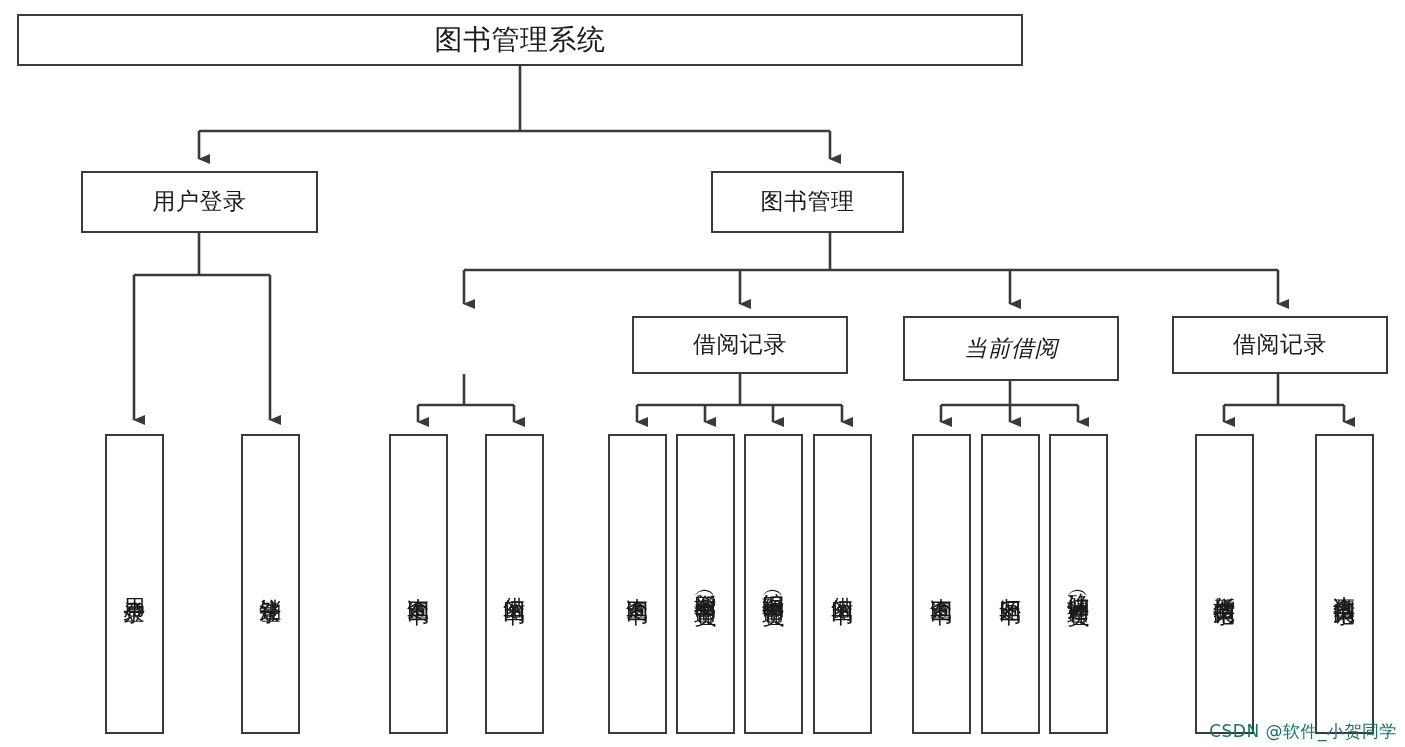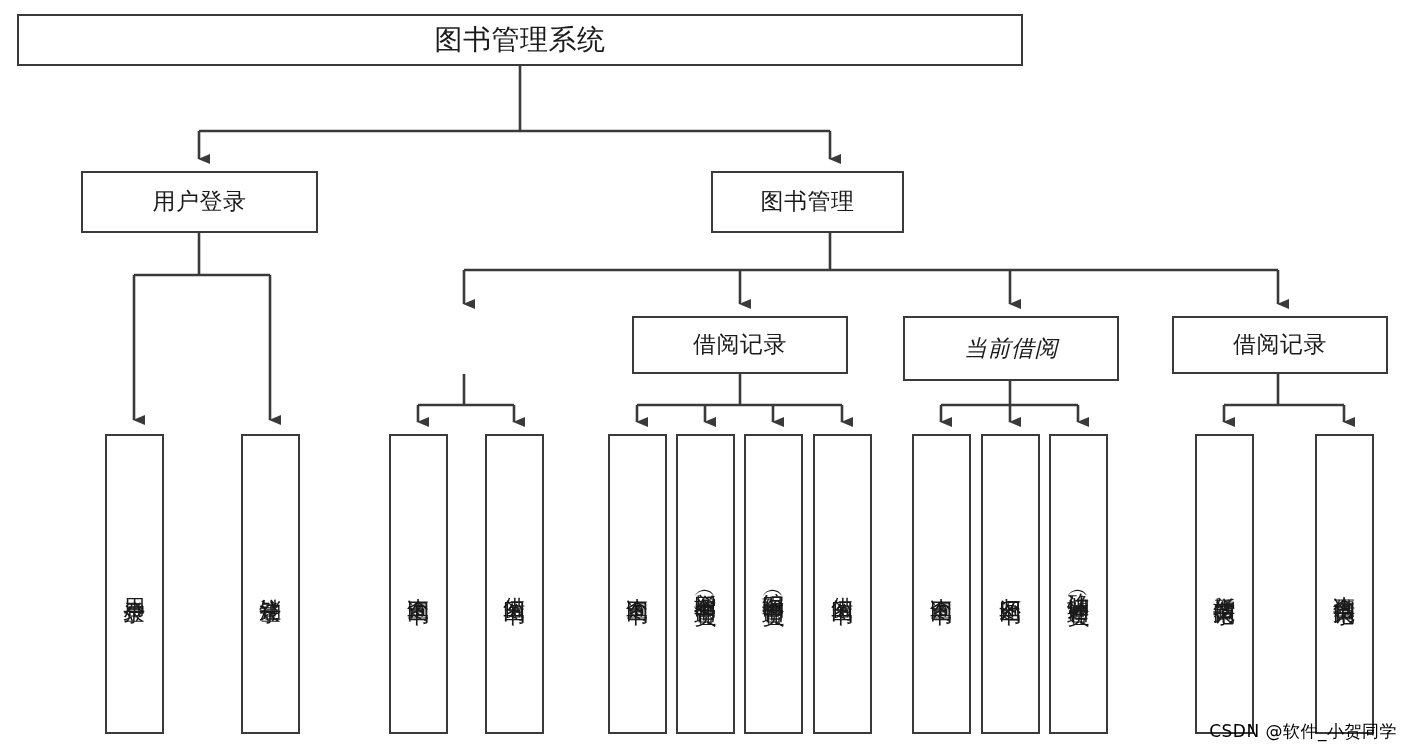--- a/index.html
+++ b/index.html
@@ -59,21 +59,21 @@
     font-size: 22px;
     line-height: 1.16;
     letter-spacing: 2px;
     max-height: 290px;
   }
   .watermark {
     position: absolute;
     right: 8px;
     bottom: 4px;
     font-size: 17px;
-    color: #000000;
+    color: #0f766e;
     letter-spacing: 0.5px;
     white-space: nowrap;
     pointer-events: none;
   }
 </style>
 </head>
 <body>
 
 <div id="diagram-root">
 

